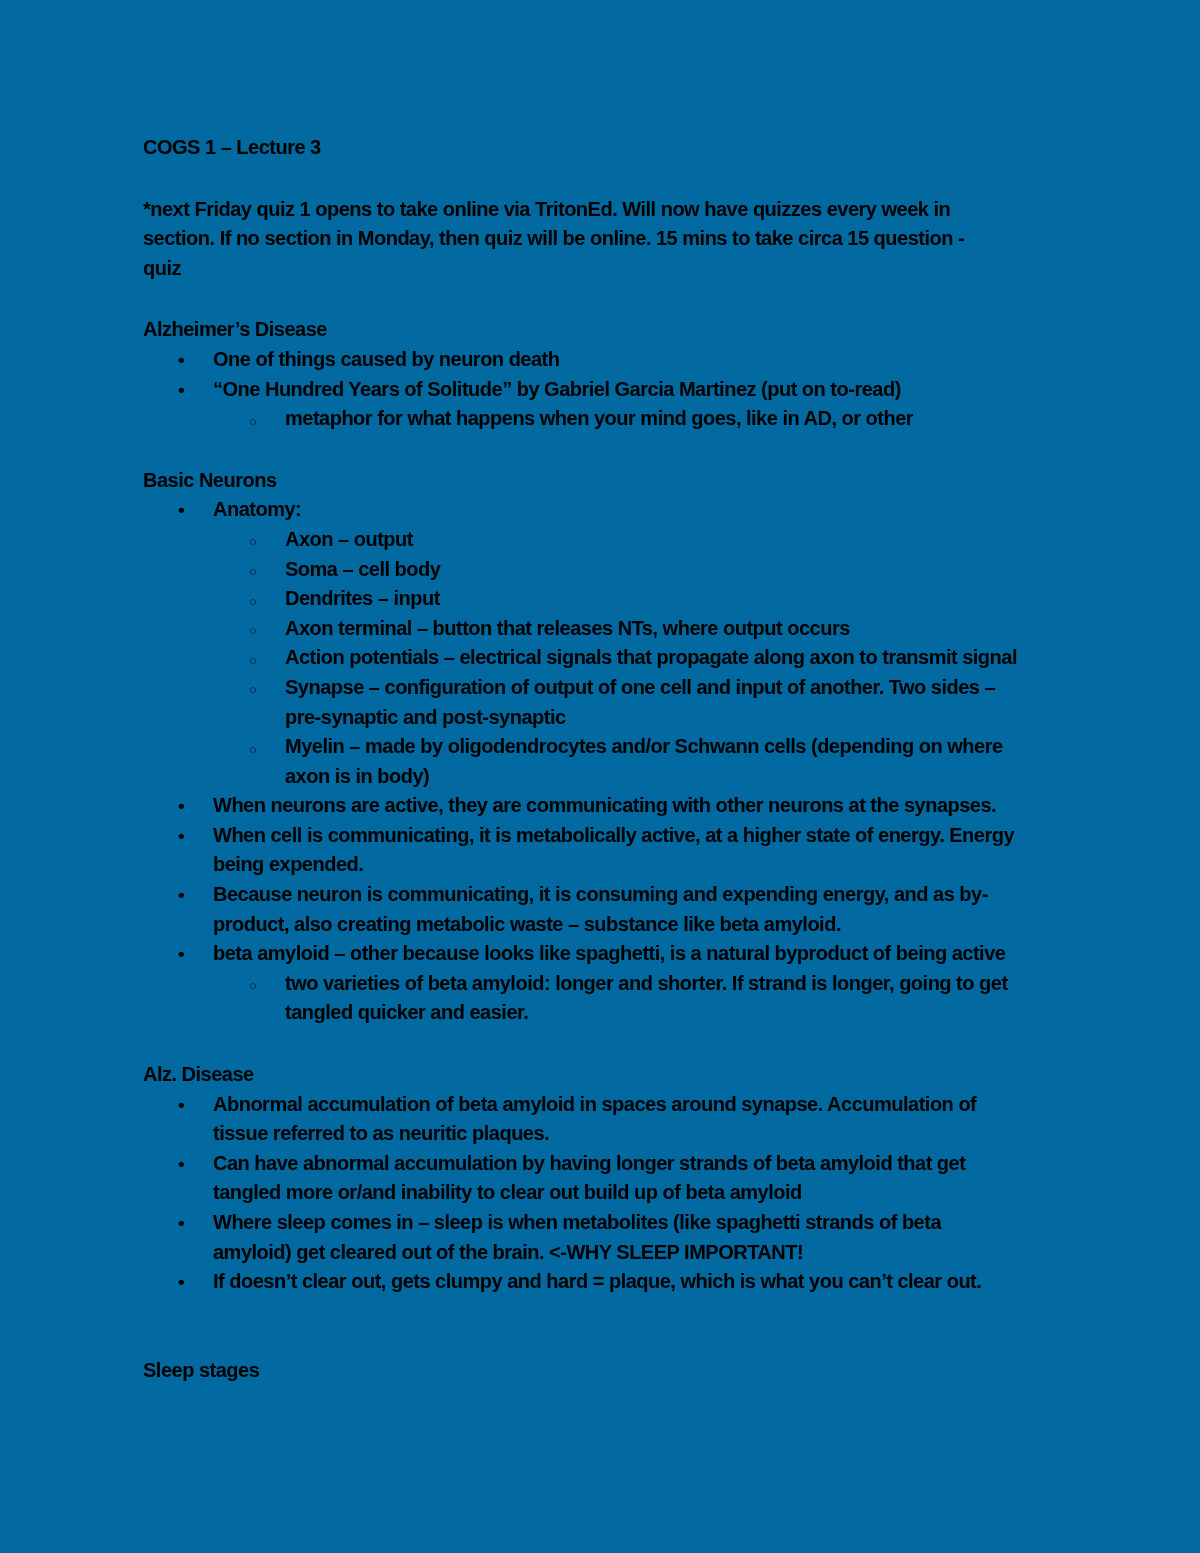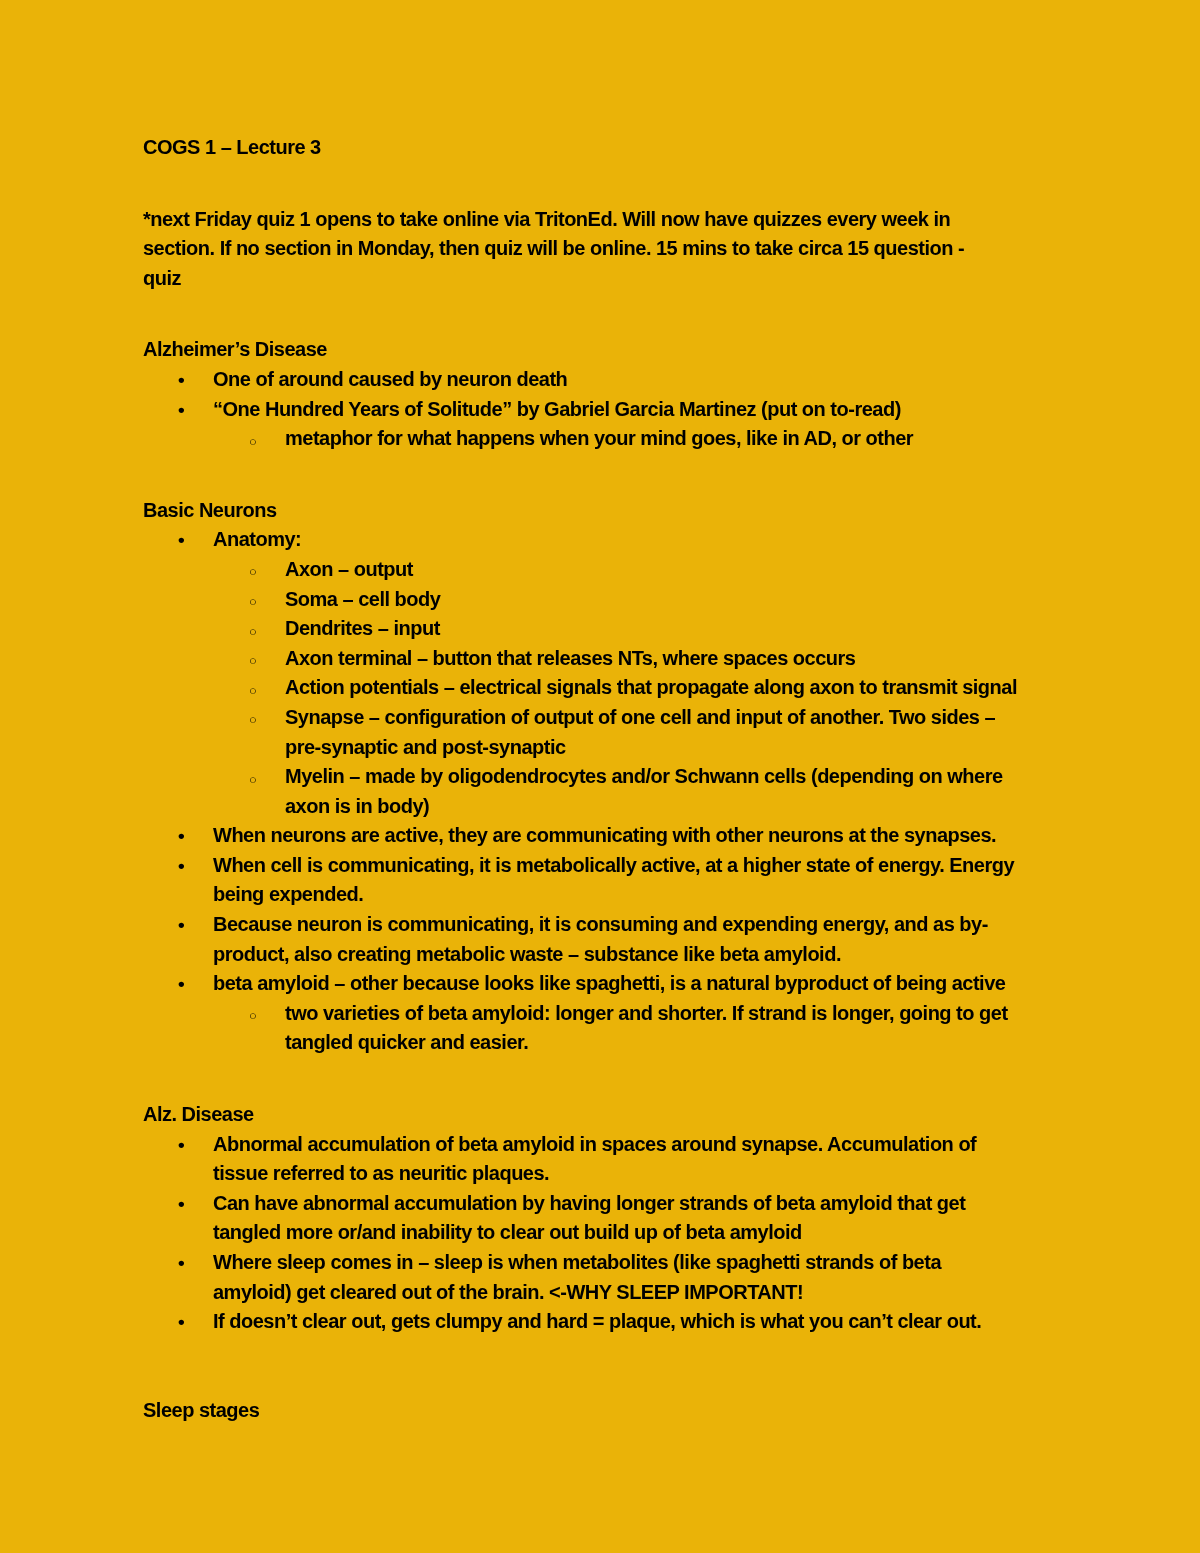--- a/index.html
+++ b/index.html
@@ -8,24 +8,24 @@
     background: #ffffff;
     overflow: hidden;
     font-family: "Liberation Sans", sans-serif;
     font-weight: bold;
     color: #000000;
   }
   .page {
     box-sizing: border-box;
     width: 1200px; height: 1553px;
     padding: 133px 55px 0 143px;
-    background: #eab308;
+    background: #0369a1;
   }
   .block { margin: 0; }
-  .gap1 { margin-top: 42px; }
+  .gap1 { margin-top: 32px; }
   .gap2 { margin-top: 59.2px; }
   .line {
     position: relative;
     font-size: 20px;
     line-height: 29.6px;
     letter-spacing: -0.5px;
     white-space: nowrap;
   }
   .lvl0 { padding-left: 0; }
   .lvl1 { padding-left: 70px; }
@@ -43,21 +43,21 @@
     </div>
     <div class="block gap1">
       <div class="line lvl0"><span>*next Friday quiz 1 opens to take online via TritonEd. Will now have quizzes every week in</span></div>
       <div class="line lvl0"><span>section. If no section in Monday, then quiz will be online. 15 mins to take circa 15 question -</span></div>
       <div class="line lvl0"><span>quiz</span></div>
     </div>
     <div class="block gap1">
       <div class="line lvl0"><span>Alzheimer’s Disease</span></div>
     </div>
     <div class="block">
-      <div class="line lvl1"><span class="marker disc">•</span><span>One of around caused by neuron death</span></div>
+      <div class="line lvl1"><span class="marker disc">•</span><span>One of things caused by neuron death</span></div>
     </div>
     <div class="block">
       <div class="line lvl1"><span class="marker disc">•</span><span>“One Hundred Years of Solitude” by Gabriel Garcia Martinez (put on to-read)</span></div>
     </div>
     <div class="block">
       <div class="line lvl2"><span class="marker circle">○</span><span>metaphor for what happens when your mind goes, like in AD, or other</span></div>
     </div>
     <div class="block gap1">
       <div class="line lvl0"><span>Basic Neurons</span></div>
     </div>
@@ -67,21 +67,21 @@
     <div class="block">
       <div class="line lvl2"><span class="marker circle">○</span><span>Axon – output</span></div>
     </div>
     <div class="block">
       <div class="line lvl2"><span class="marker circle">○</span><span>Soma – cell body</span></div>
     </div>
     <div class="block">
       <div class="line lvl2"><span class="marker circle">○</span><span>Dendrites – input</span></div>
     </div>
     <div class="block">
-      <div class="line lvl2"><span class="marker circle">○</span><span>Axon terminal – button that releases NTs, where spaces occurs</span></div>
+      <div class="line lvl2"><span class="marker circle">○</span><span>Axon terminal – button that releases NTs, where output occurs</span></div>
     </div>
     <div class="block">
       <div class="line lvl2"><span class="marker circle">○</span><span>Action potentials – electrical signals that propagate along axon to transmit signal</span></div>
     </div>
     <div class="block">
       <div class="line lvl2"><span class="marker circle">○</span><span>Synapse – configuration of output of one cell and input of another. Two sides –</span></div>
       <div class="line lvl2"><span>pre-synaptic and post-synaptic</span></div>
     </div>
     <div class="block">
       <div class="line lvl2"><span class="marker circle">○</span><span>Myelin – made by oligodendrocytes and/or Schwann cells (depending on where</span></div>

